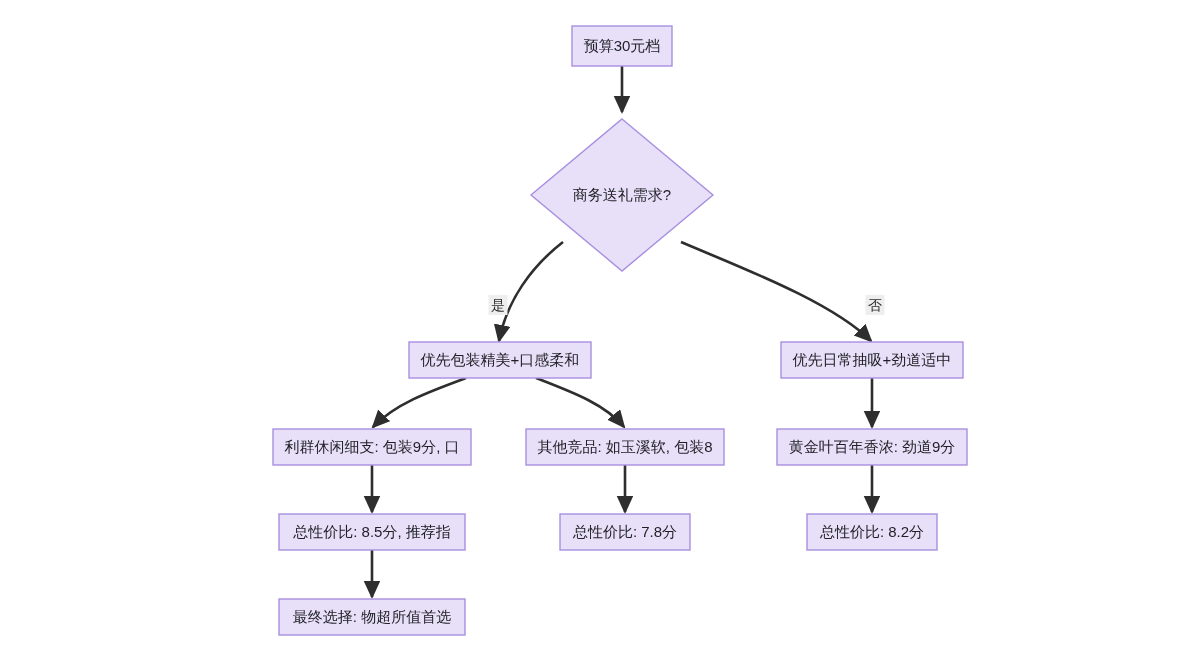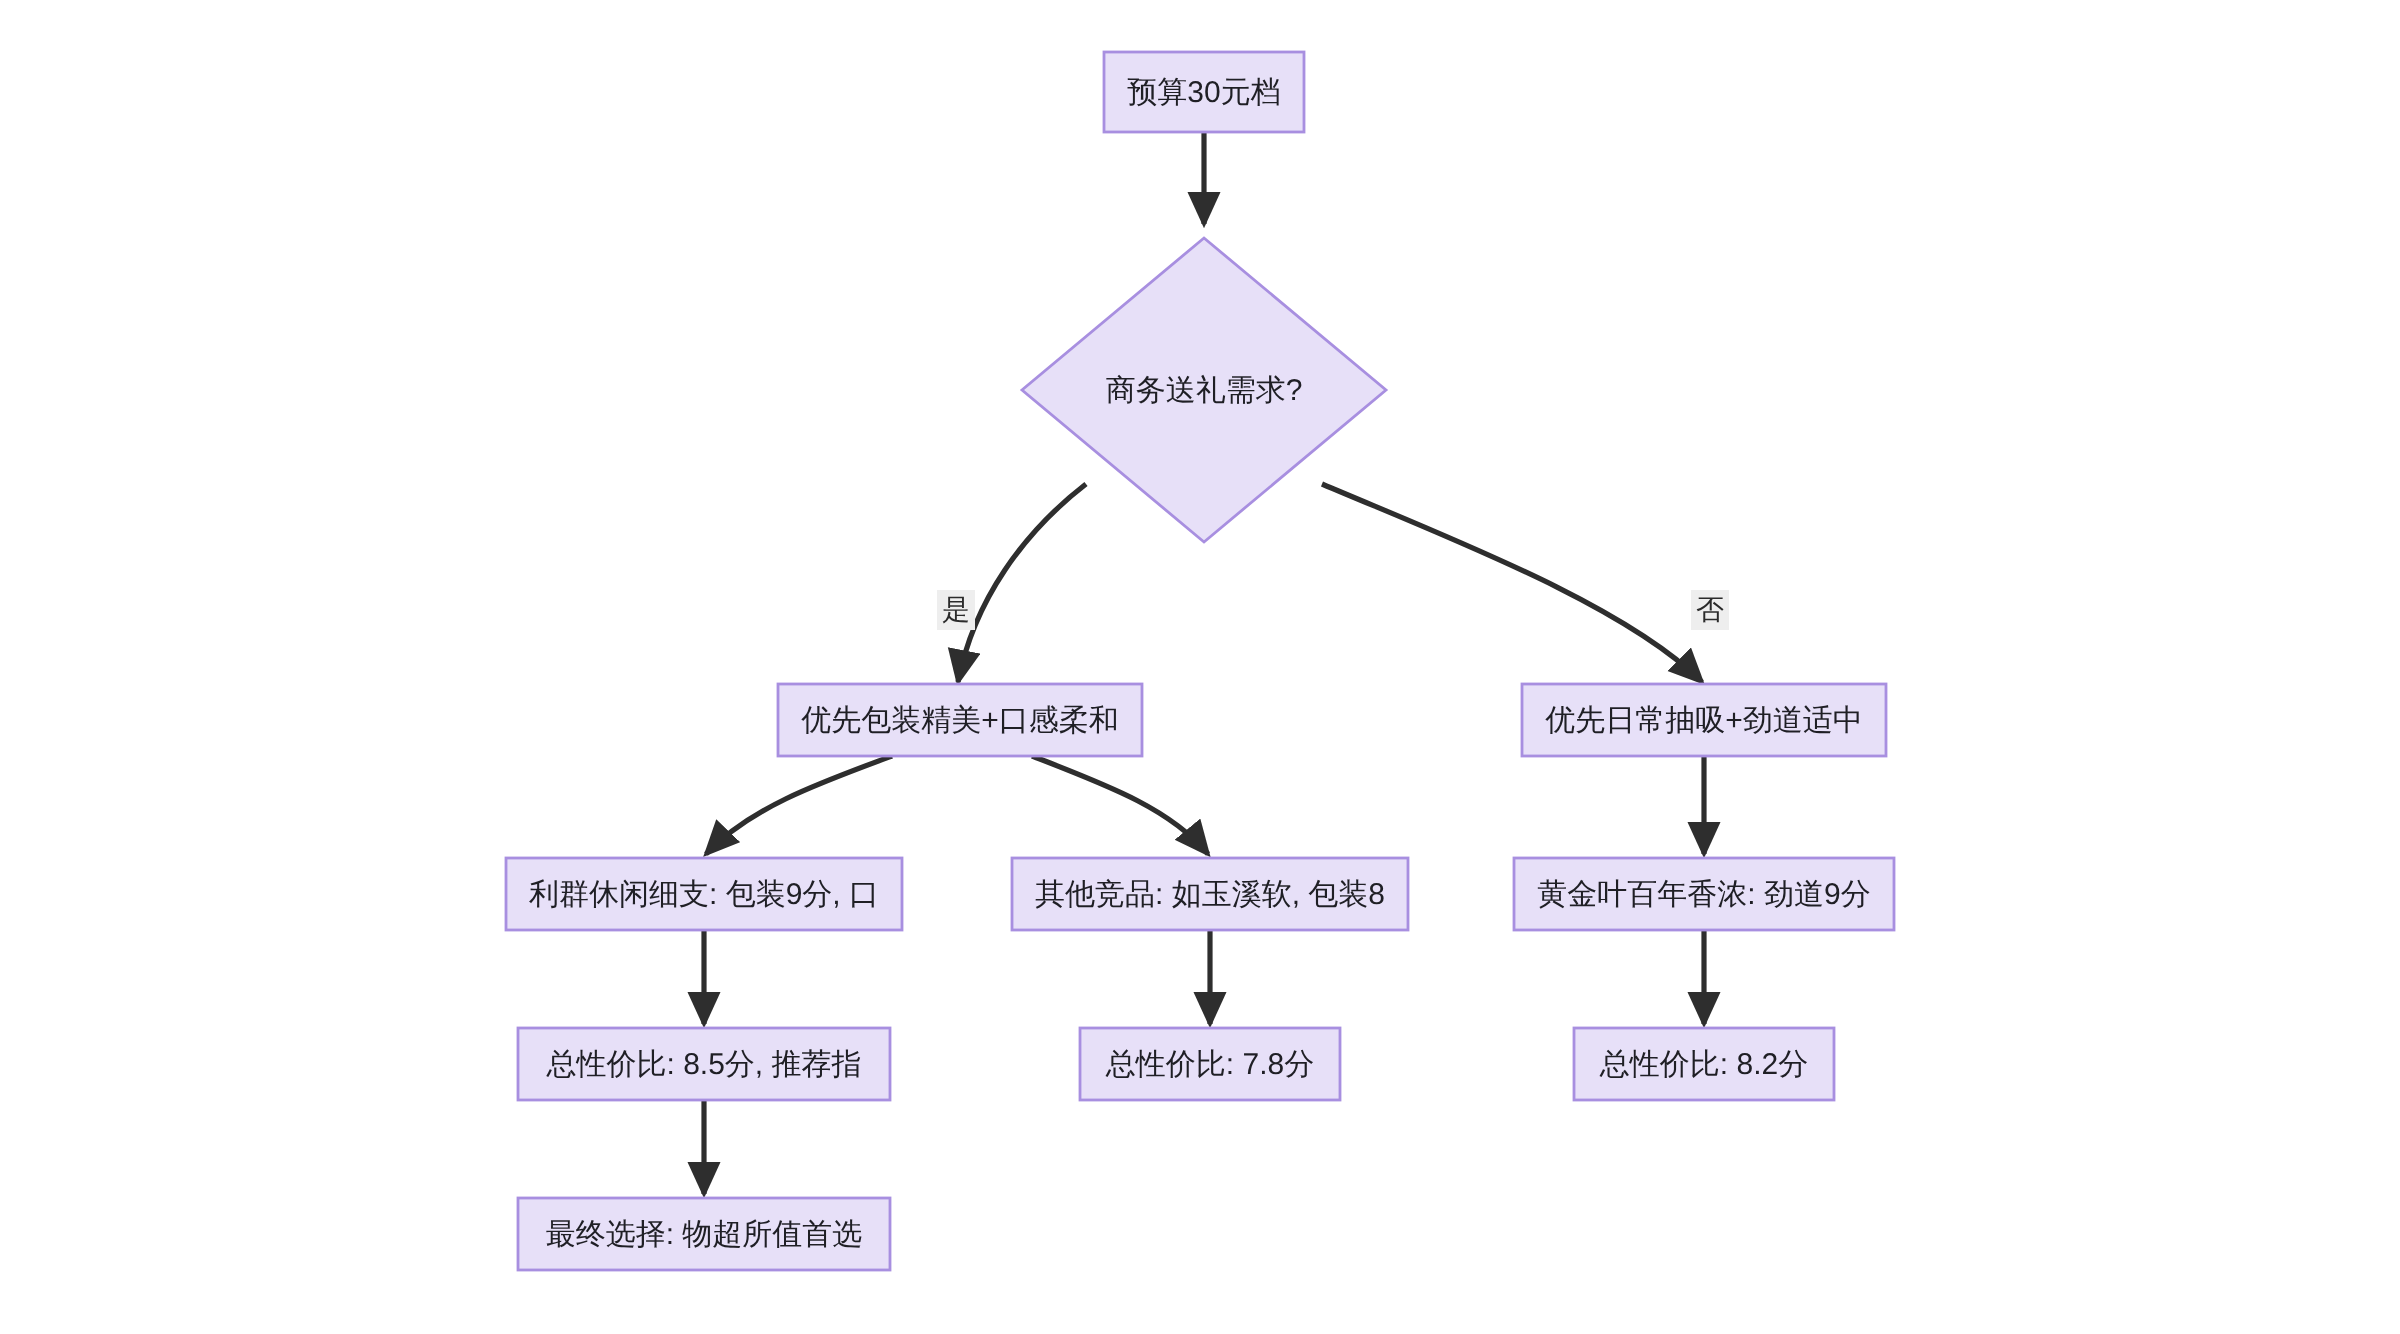--- a/index.html
+++ b/index.html
@@ -11,20 +11,21 @@
     width: 1200px;
     height: 667px;
     font-family: "Liberation Sans", "DejaVu Sans", sans-serif;
     overflow: hidden;
   }
   #diagram-root {
     position: relative;
     width: 1112px;
     height: 667px;
     background: #ffffff;
+    margin-left: 20px;
   }
   svg#flow {
     display: block;
     width: 1200px;
     height: 667px;
   }
   .node-shape {
     fill: #e7e0f8;
     stroke: #a88fe0;
     stroke-width: 1.4px;

